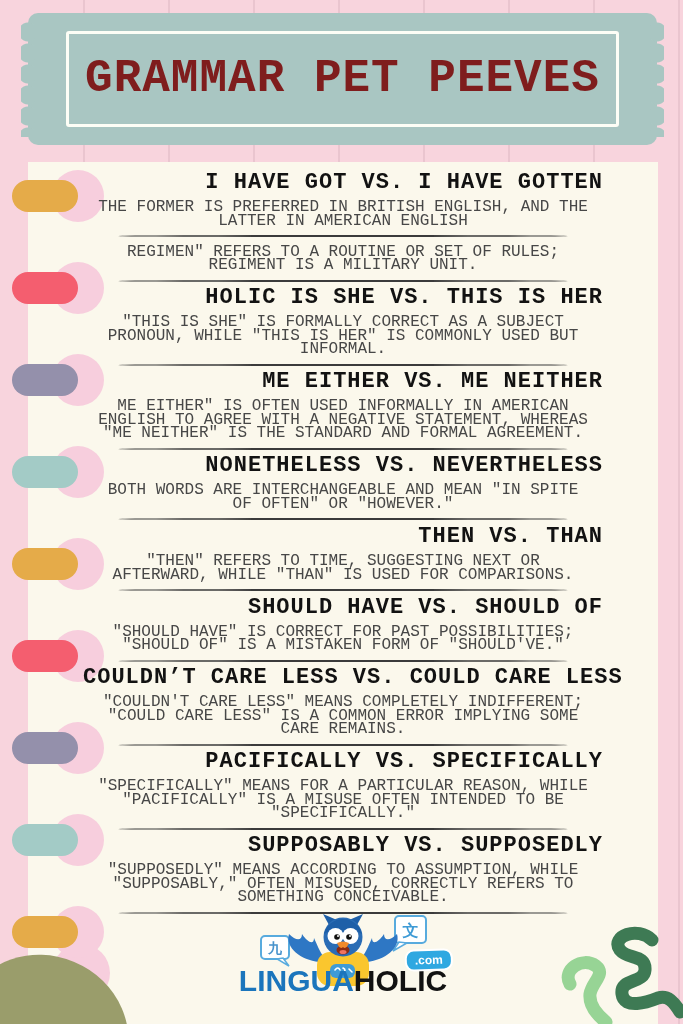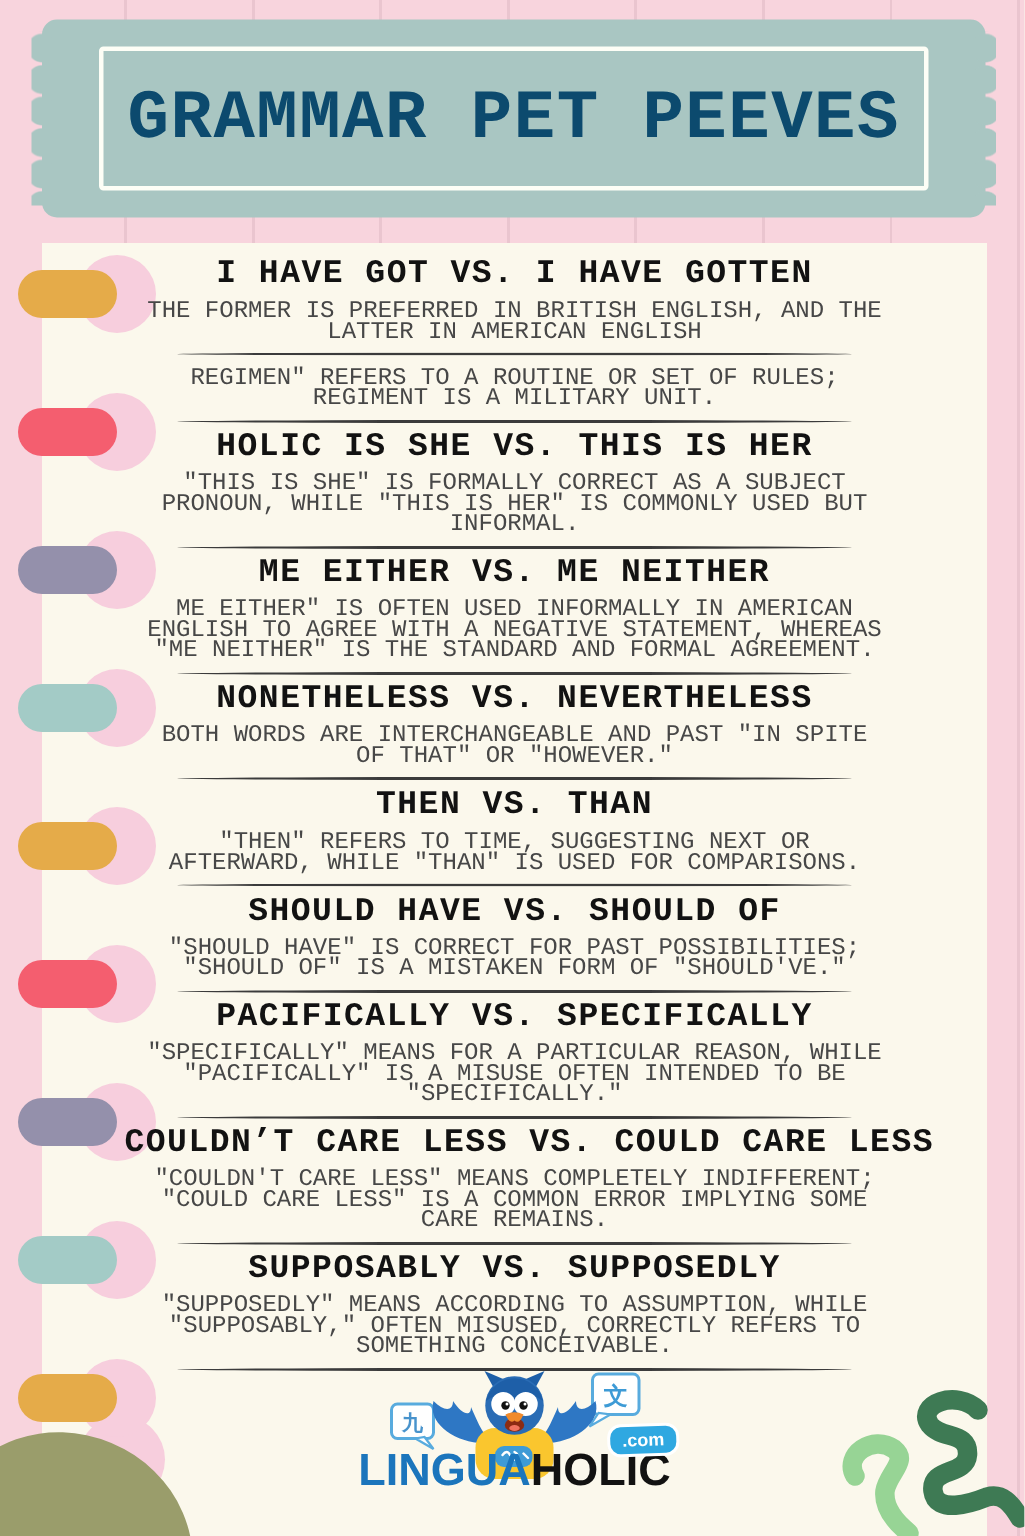--- a/index.html
+++ b/index.html
@@ -21,41 +21,41 @@
     background-size:14px 21px;background-repeat:repeat-y;
   }
   .banner::before{left:-7px;}
   .banner::after{right:-7px;}
   .banner-inner{
     position:absolute;left:38px;right:38px;top:18px;bottom:18px;
     border:3px solid #FDFEF6;border-radius:3px;
     display:flex;align-items:center;justify-content:center;
   }
   .banner-title{
-    font-size:46px;font-weight:bold;color:#0c4a6e;letter-spacing:1px;white-space:nowrap;
+    font-size:46px;font-weight:bold;color:#7f1d1d;letter-spacing:1px;white-space:nowrap;
   }
   
   .page{
     position:absolute;left:28px;top:162px;width:630px;height:862px;
     background:#FBF8EC;z-index:1;
   }
   
   .tab{position:absolute;left:-16px;width:96px;height:52px;z-index:2;}
   .tab-ring{position:absolute;left:40px;top:0;width:52px;height:52px;border-radius:50%;background:#F7CEDD;}
   .tab-pill{position:absolute;left:0;top:10px;width:66px;height:32px;border-radius:16px;background:#E5AB49;}
   .extra-ring{position:absolute;left:24px;top:782px;width:58px;height:58px;border-radius:50%;background:#F7CEDD;z-index:2;}
   
   .entries{
     position:absolute;left:55px;top:8px;width:520px;height:744px;
     display:flex;flex-direction:column;justify-content:space-between;z-index:3;
   }
   .entry{text-align:center;}
   .entry-title{
     font-size:22px;font-weight:bold;color:#121212;letter-spacing:1px;
-    line-height:26px;white-space:nowrap;
+    line-height:26px;white-space:nowrap;text-align:right;
   }
   .entry-desc{
     font-size:16px;color:#474747;line-height:13.5px;margin:5px auto 0;max-width:490px;
   }
   .entry-divider{
     width:450px;height:0;margin:7px auto 0;
     border-top:2px solid #3B3B3B;border-radius:50%;
   }
   
   .logo-owl{position:absolute;left:50%;top:752px;transform:translateX(-50%);z-index:3;}
@@ -106,41 +106,41 @@
     <div class="entry-desc">"THIS IS SHE" IS FORMALLY CORRECT AS A SUBJECT PRONOUN, WHILE "THIS IS HER" IS COMMONLY USED BUT INFORMAL.</div>
     <div class="entry-divider"></div>
   </div>
       <div class="entry">
     <div class="entry-title">ME EITHER VS. ME NEITHER</div>
     <div class="entry-desc">ME EITHER" IS OFTEN USED INFORMALLY IN AMERICAN ENGLISH TO AGREE WITH A NEGATIVE STATEMENT, WHEREAS "ME NEITHER" IS THE STANDARD AND FORMAL AGREEMENT.</div>
     <div class="entry-divider"></div>
   </div>
       <div class="entry">
     <div class="entry-title">NONETHELESS VS. NEVERTHELESS</div>
-    <div class="entry-desc">BOTH WORDS ARE INTERCHANGEABLE AND PAST "IN SPITE OF THAT" OR "HOWEVER."</div>
+    <div class="entry-desc">BOTH WORDS ARE INTERCHANGEABLE AND MEAN "IN SPITE OF OFTEN" OR "HOWEVER."</div>
     <div class="entry-divider"></div>
   </div>
       <div class="entry">
     <div class="entry-title">THEN VS. THAN</div>
     <div class="entry-desc">"THEN" REFERS TO TIME, SUGGESTING NEXT OR AFTERWARD, WHILE "THAN" IS USED FOR COMPARISONS.</div>
     <div class="entry-divider"></div>
   </div>
       <div class="entry">
     <div class="entry-title">SHOULD HAVE VS. SHOULD OF</div>
     <div class="entry-desc">"SHOULD HAVE" IS CORRECT FOR PAST POSSIBILITIES; "SHOULD OF" IS A MISTAKEN FORM OF "SHOULD'VE."</div>
     <div class="entry-divider"></div>
   </div>
       <div class="entry">
+    <div class="entry-title">COULDN’T CARE LESS VS. COULD CARE LESS</div>
+    <div class="entry-desc">"COULDN'T CARE LESS" MEANS COMPLETELY INDIFFERENT; "COULD CARE LESS" IS A COMMON ERROR IMPLYING SOME CARE REMAINS.</div>
+    <div class="entry-divider"></div>
+  </div>
+      <div class="entry">
     <div class="entry-title">PACIFICALLY VS. SPECIFICALLY</div>
     <div class="entry-desc">"SPECIFICALLY" MEANS FOR A PARTICULAR REASON, WHILE "PACIFICALLY" IS A MISUSE OFTEN INTENDED TO BE "SPECIFICALLY."</div>
-    <div class="entry-divider"></div>
-  </div>
-      <div class="entry">
-    <div class="entry-title">COULDN’T CARE LESS VS. COULD CARE LESS</div>
-    <div class="entry-desc">"COULDN'T CARE LESS" MEANS COMPLETELY INDIFFERENT; "COULD CARE LESS" IS A COMMON ERROR IMPLYING SOME CARE REMAINS.</div>
     <div class="entry-divider"></div>
   </div>
       <div class="entry">
     <div class="entry-title">SUPPOSABLY VS. SUPPOSEDLY</div>
     <div class="entry-desc">"SUPPOSEDLY" MEANS ACCORDING TO ASSUMPTION, WHILE "SUPPOSABLY," OFTEN MISUSED, CORRECTLY REFERS TO SOMETHING CONCEIVABLE.</div>
     <div class="entry-divider"></div>
   </div>
     </div>
 
   <svg class="logo-owl" width="180" height="72" viewBox="0 0 180 72">

